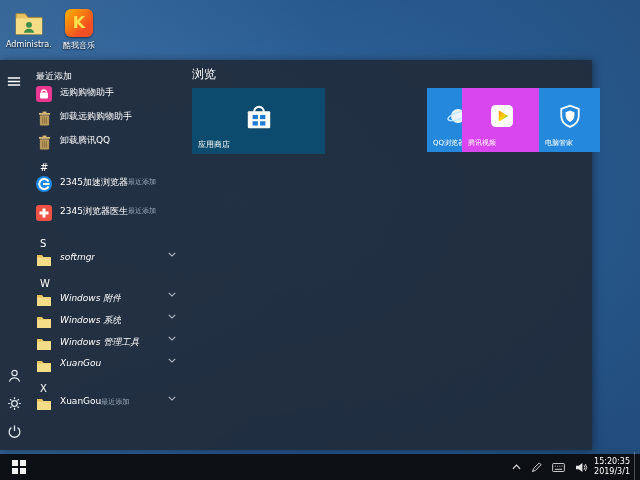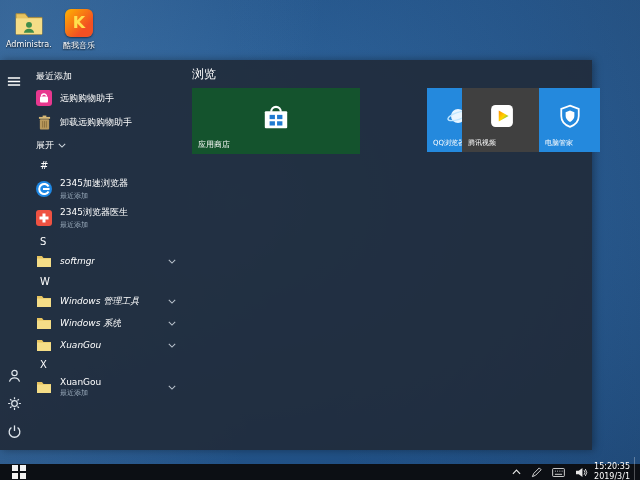--- a/index.html
+++ b/index.html
@@ -20,45 +20,45 @@
         display:flex;align-items:center;justify-content:center;box-shadow:0 1px 2px rgba(0,0,0,.5);}
   .kuwo span{font-size:16px;font-weight:bold;color:#ffe14d;line-height:1;}
   
   .start-menu{position:absolute;left:0;top:60px;width:592px;height:390px;
     background:rgba(33,43,59,0.92);box-shadow:2px 0 8px rgba(0,0,0,.35);}
   .rail{position:absolute;left:0;top:0;width:28px;height:100%;}
   .rail-btn{position:absolute;left:0;width:28px;height:26px;display:flex;align-items:center;justify-content:center;cursor:pointer;}
   
   .applist{position:absolute;left:28px;top:6px;width:160px;height:384px;overflow:hidden;}
   .hdr{height:20px;display:flex;align-items:center;padding-left:8px;font-size:9px;}
-  .row{height:24px;display:flex;align-items:center;padding-left:8px;gap:8px;font-size:9px;cursor:pointer;}
+  .row{height:24px;display:flex;align-items:flex-start;padding-left:8px;gap:8px;font-size:9px;cursor:pointer;}
   .row.two{height:29px;}
   .row.fold{height:22px;font-style:italic;}
   .row.last{height:30px;}
-  .row .txt{display:flex;flex-direction:column;justify-content:center;min-width:0;}
+  .row .txt{display:flex;justify-content:center;min-width:0;}
   .lbl{font-size:9px;white-space:nowrap;overflow:hidden;}
   .sub{font-size:7px;color:#9fb0c0;margin-top:1px;}
   .app-ic{width:16px;height:16px;flex:0 0 16px;display:flex;align-items:center;justify-content:center;}
   .chev{margin-left:auto;margin-right:12px;display:flex;align-items:center;}
   .expand{height:22px;display:flex;align-items:center;gap:4px;padding-left:8px;font-size:9px;cursor:pointer;}
   .letter{height:18px;display:flex;align-items:center;padding-left:12px;font-size:10px;cursor:pointer;}
   .letter.lx{height:16px;}
   
   .tiles{position:absolute;left:190px;top:6px;right:2px;height:384px;}
   .group-label{height:16px;font-size:12px;display:flex;align-items:flex-start;padding-left:2px;}
   .tile{position:absolute;background:#2080d8;cursor:pointer;}
   .tile .tico{position:absolute;left:0;right:0;top:6px;bottom:14px;display:flex;align-items:center;justify-content:center;}
   .tile .tlabel{position:absolute;left:6px;bottom:4px;font-size:7px;color:#fff;white-space:nowrap;}
-  .tile.large{left:2px;top:22px;width:133px;height:66px;background:#14532d;padding-left:35px;}
+  .tile.large{left:2px;top:22px;width:133px;height:66px;background:#0c4a6e;}
   .tile.large .tlabel{font-size:8px;}
   .tile.s1{left:208px;top:22px;width:61px;height:64px;background:#2489dd;margin-left:29px;}
-  .tile.s2{left:272px;top:22px;width:80px;height:64px;background:#404040;}
+  .tile.s2{left:272px;top:22px;width:80px;height:64px;background:#d946ef;}
   .tile.s3{left:349px;top:22px;width:61px;height:64px;background:#2489dd;}
   
-  .taskbar{position:absolute;left:0;bottom:0;width:640px;height:16px;background:#0c0f14;display:flex;align-items:center;}
+  .taskbar{position:absolute;left:0;bottom:0;width:640px;height:26px;background:#0c0f14;display:flex;align-items:center;}
   .start-btn{width:38px;height:30px;display:flex;align-items:center;justify-content:center;cursor:pointer;}
   .tb-spacer{flex:1;}
   .tray{display:flex;align-items:center;gap:10px;margin-right:6px;}
   .tray-ic{display:flex;align-items:center;justify-content:center;cursor:pointer;}
   .clock{font-size:8px;line-height:10px;text-align:right;margin-right:4px;cursor:pointer;white-space:nowrap;}
   .show-desktop{width:5px;height:30px;border-left:1px solid rgba(255,255,255,0.28);cursor:pointer;}
 </style>
 </head>
 <body>
 
@@ -135,29 +135,32 @@
           <svg width="13" height="15" viewBox="0 0 14 16">
               <rect x="5" y="0.5" width="4" height="2" fill="#d7b877"></rect>
               <rect x="1" y="2" width="12" height="2" fill="#d7b877"></rect>
               <rect x="2" y="4.5" width="10" height="11" rx="1" fill="#b9995c"></rect>
               <path d="M5 6.5 v7 M7 6.5 v7 M9 6.5 v7" stroke="#8a6f3c" stroke-width="1"></path>
             </svg>
         </span>
         <span class="lbl">卸载远购购物助手</span>
       </div>
 
-
-      <div class="expand">
-        <span>展开</span>
-        <span>
-          <svg width="8" height="5" viewBox="0 0 10 6">
-              <path d="M1 1 L5 5 L9 1" fill="none" stroke="#cfd6dd" stroke-width="1.3"></path>
-            </svg>
-        </span>
-      </div>
+      <div class="row">
+        <span class="app-ic">
+          <svg width="13" height="15" viewBox="0 0 14 16">
+              <rect x="5" y="0.5" width="4" height="2" fill="#d7b877"></rect>
+              <rect x="1" y="2" width="12" height="2" fill="#d7b877"></rect>
+              <rect x="2" y="4.5" width="10" height="11" rx="1" fill="#b9995c"></rect>
+              <path d="M5 6.5 v7 M7 6.5 v7 M9 6.5 v7" stroke="#8a6f3c" stroke-width="1"></path>
+            </svg>
+        </span>
+        <span class="lbl">卸载腾讯QQ</span>
+      </div>
+
 
       <div class="letter">#</div>
 
       <div class="row two">
         <span class="app-ic">
           <svg width="16" height="16" viewBox="0 0 16 16">
               <circle cx="8" cy="8" r="8" fill="#1e88e5"></circle>
               <path d="M12.6 5.6 A5 5 0 1 0 12.6 10.4" fill="none" stroke="#fff" stroke-width="2"></path>
               <rect x="7" y="7" width="6.5" height="2" fill="#fff"></rect>
             </svg>
@@ -194,44 +197,58 @@
         <span class="lbl">softmgr</span>
         <span class="chev">
             <svg width="8" height="5" viewBox="0 0 10 6">
               <path d="M1 1 L5 5 L9 1" fill="none" stroke="#b9c2cc" stroke-width="1.3"></path>
             </svg>
           </span>
       </div>
 
       <div class="letter">W</div>
 
+      <div class="row fold">
+        <span class="app-ic">
+          <svg width="16" height="14" viewBox="0 0 16 14">
+              <path d="M1 2 h5 l1.5 2 H15 v9 H1 Z" fill="#e7c35f"></path>
+              <path d="M1 4.5 H15 V13 H1 Z" fill="#f5dd87"></path>
+            </svg>
+        </span>
+        <span class="lbl">Windows 附件</span>
+        <span class="chev">
+            <svg width="8" height="5" viewBox="0 0 10 6">
+              <path d="M1 1 L5 5 L9 1" fill="none" stroke="#b9c2cc" stroke-width="1.3"></path>
+            </svg>
+          </span>
+      </div>
+
+      <div class="row fold">
+        <span class="app-ic">
+          <svg width="16" height="14" viewBox="0 0 16 14">
+              <path d="M1 2 h5 l1.5 2 H15 v9 H1 Z" fill="#e7c35f"></path>
+              <path d="M1 4.5 H15 V13 H1 Z" fill="#f5dd87"></path>
+            </svg>
+        </span>
+        <span class="lbl">Windows 系统</span>
+        <span class="chev">
+            <svg width="8" height="5" viewBox="0 0 10 6">
+              <path d="M1 1 L5 5 L9 1" fill="none" stroke="#b9c2cc" stroke-width="1.3"></path>
+            </svg>
+          </span>
+      </div>
 
       <div class="row fold">
         <span class="app-ic">
           <svg width="16" height="14" viewBox="0 0 16 14">
               <path d="M1 2 h5 l1.5 2 H15 v9 H1 Z" fill="#e7c35f"></path>
               <path d="M1 4.5 H15 V13 H1 Z" fill="#f5dd87"></path>
             </svg>
         </span>
         <span class="lbl">Windows 管理工具</span>
-        <span class="chev">
-            <svg width="8" height="5" viewBox="0 0 10 6">
-              <path d="M1 1 L5 5 L9 1" fill="none" stroke="#b9c2cc" stroke-width="1.3"></path>
-            </svg>
-          </span>
-      </div>
-
-      <div class="row fold">
-        <span class="app-ic">
-          <svg width="16" height="14" viewBox="0 0 16 14">
-              <path d="M1 2 h5 l1.5 2 H15 v9 H1 Z" fill="#e7c35f"></path>
-              <path d="M1 4.5 H15 V13 H1 Z" fill="#f5dd87"></path>
-            </svg>
-        </span>
-        <span class="lbl">Windows 系统</span>
         <span class="chev">
             <svg width="8" height="5" viewBox="0 0 10 6">
               <path d="M1 1 L5 5 L9 1" fill="none" stroke="#b9c2cc" stroke-width="1.3"></path>
             </svg>
           </span>
       </div>
 
       <div class="row fold">
         <span class="app-ic">
           <svg width="16" height="14" viewBox="0 0 16 14">

